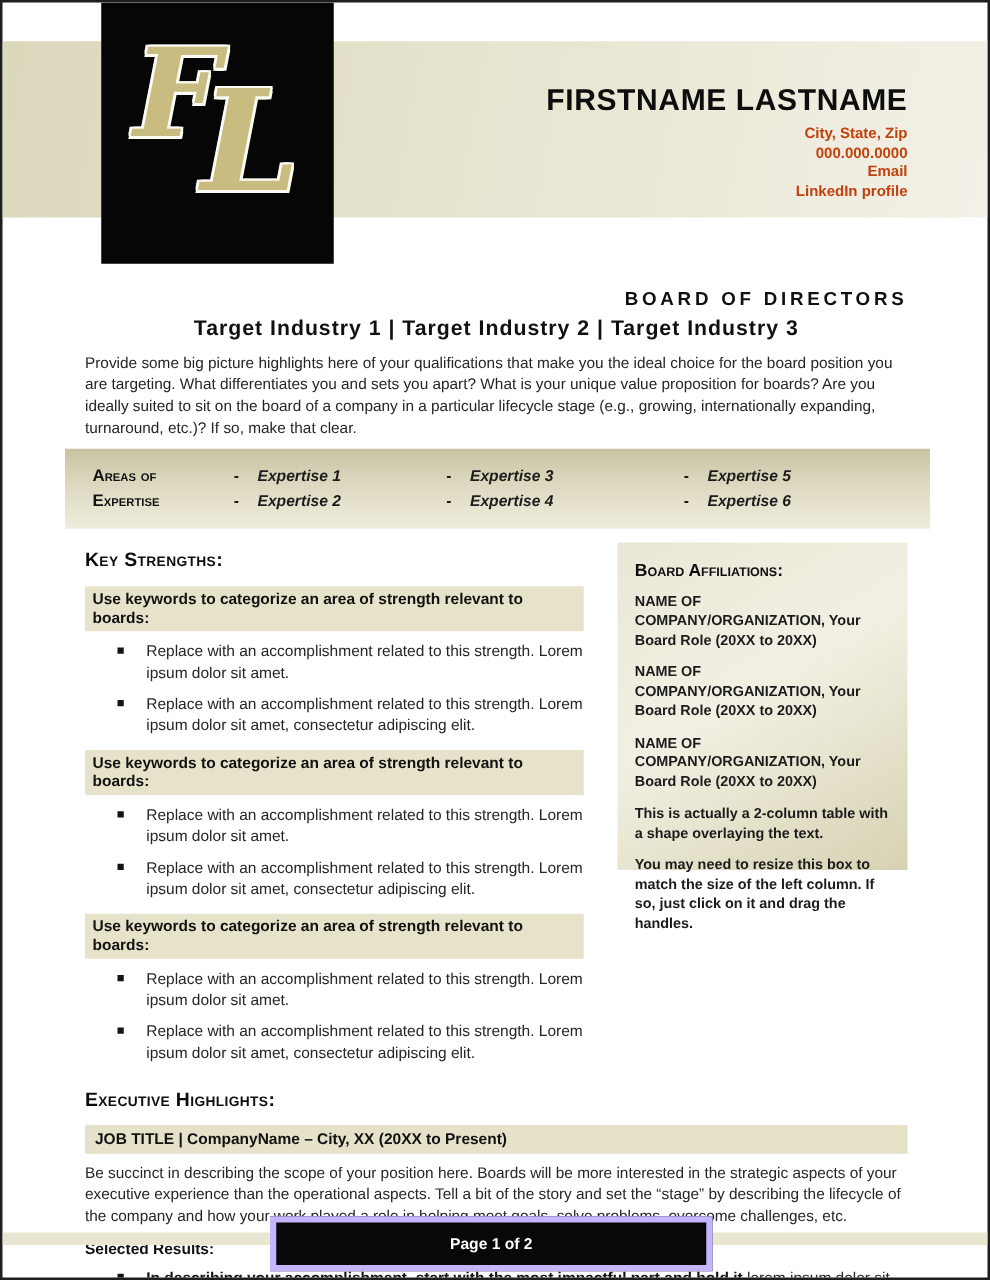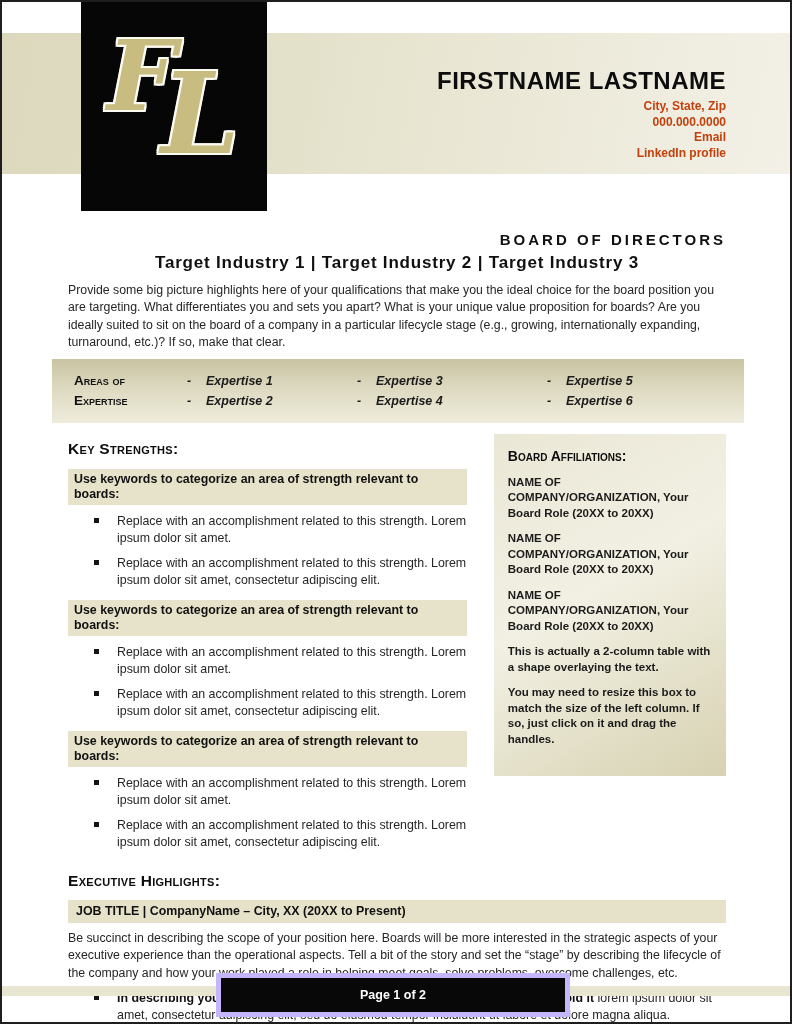--- a/index.html
+++ b/index.html
@@ -77,21 +77,21 @@
     font-weight:bold; font-size:12.4px; line-height:15px;
     padding:3px 7px 3px 6px;
     margin-top:11px;
     color:#111;
   }
   .bullet { position:relative; padding-left:49px; margin-top:8px; font-size:12.4px; line-height:17px; }
   .bullet-sq { position:absolute; left:26px; top:5px; width:5px; height:5px; background:#141414; }
 
   .board-box {
     margin-left:27px; margin-top:-5px;
-    width:239px; height:342px; box-sizing:border-box;
+    width:239px; height:262px; box-sizing:border-box;
     padding:14px 12px 0 14px;
     background:linear-gradient(150deg,#eae7d6 0%,#f2f0e3 45%,#d7d2b2 100%);
   }
   .board-heading { font-variant:small-caps; font-weight:bold; font-size:14px; color:#0d0d0d; line-height:17px; }
   .board-entry, .board-note { font-weight:bold; font-size:11.5px; line-height:15.5px; margin-top:10px; color:#1b1b1b; }
 
   .exec { margin-top:20px; }
   .job-bar {
     background:#e6e2ca; font-weight:bold; font-size:12.4px; line-height:15px;
     padding:4px 8px; margin-top:10px; color:#111;
@@ -228,20 +228,21 @@
         <div class="board-note">This is actually a 2-column table with a shape overlaying the text.</div>
         <div class="board-note">You may need to resize this box to match the size of the left column. If so, just click on it and drag the handles.</div>
       </div>
 
     </div>
 
     <div class="exec">
       <div class="sec-heading">Executive Highlights:</div>
       <div class="job-bar">JOB TITLE | CompanyName – City, XX (20XX to Present)</div>
       <div class="exec-desc">Be succinct in describing the scope of your position here. Boards will be more interested in the strategic aspects of your executive experience than the operational aspects. Tell a bit of the story and set the “stage” by describing the lifecycle of the company and how your work played a role in helping meet goals, solve problems, overcome challenges, etc.</div>
+      <div class="selected-label">Selected Results:</div>
       <div class="bullet">
         <span class="bullet-sq"></span>
         <span class="bold-intro">In describing your accomplishment, start with the most impactful part and bold it</span><span> lorem ipsum dolor sit amet, consectetur adipiscing elit, sed do eiusmod tempor incididunt ut labore et dolore magna aliqua.</span>
       </div>
     </div>
 
   </div>
 
   <div class="footer-stripe"></div>
   <div class="footer-bar">

